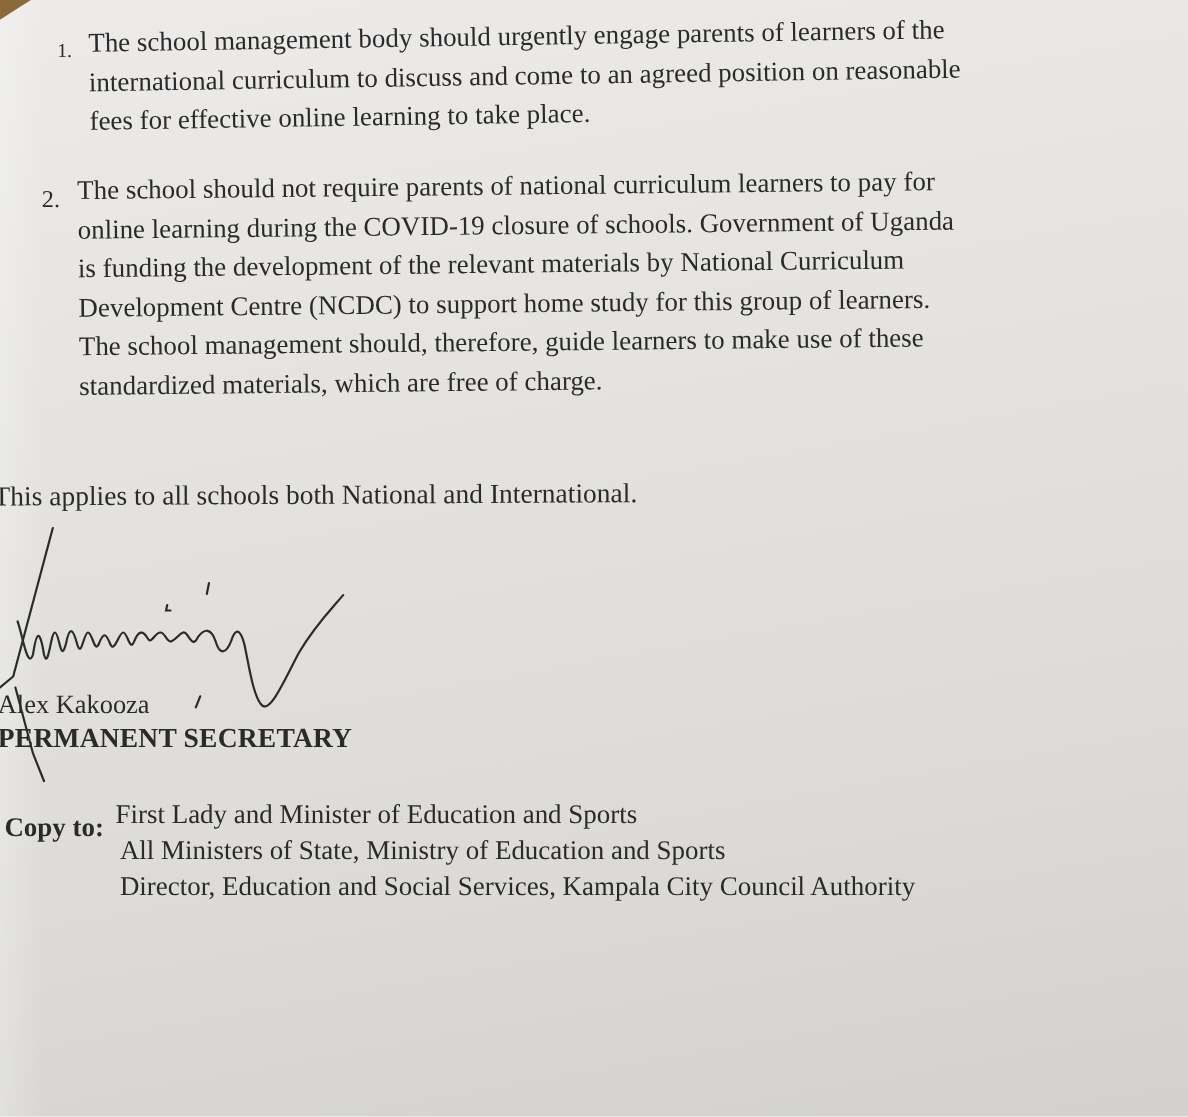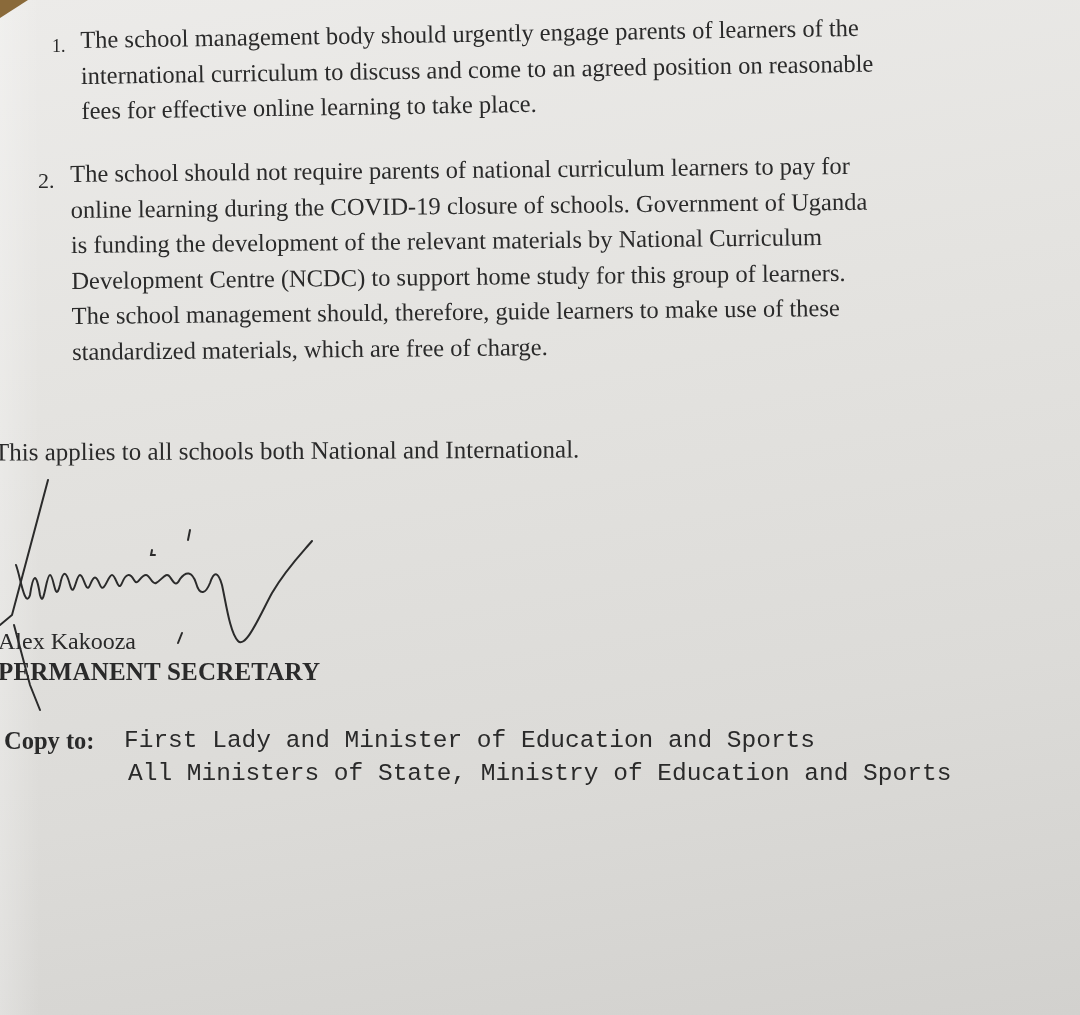--- a/index.html
+++ b/index.html
@@ -22,22 +22,22 @@
   .line { white-space:nowrap; }
   #item1 { left:80px; top:22px; transform:rotate(-0.9deg); transform-origin:left top; }
   #num1 { left:52px; top:36px; font-size:18px; }
   #item2 { left:70px; top:156px; transform:rotate(-0.6deg); transform-origin:left top; }
   #num2 { left:38px; top:168px; }
   .applies { position:absolute; left:-6px; top:437px; font-size:25px; transform:rotate(-0.3deg); white-space:nowrap; }
   .signature { position:absolute; left:0; top:475px; width:330px; height:240px; }
   .sig-name { position:absolute; left:-2px; top:628px; font-size:24px; white-space:nowrap; }
   .sig-title { position:absolute; left:-2px; top:658px; font-size:25px; font-weight:bold; letter-spacing:0.2px; white-space:nowrap; }
   .copy { position:absolute; left:4px; top:724px; font-size:24.5px; line-height:33px; }
-  .copy-label { position:absolute; left:0; top:0; font-weight:bold; white-space:nowrap; }
-  .copy-list { position:absolute; left:120px; top:0; white-space:nowrap;font-family:Liberation Mono, monospace; }
+  .copy-label { position:absolute; left:0; top:12px; font-weight:bold; white-space:nowrap; }
+  .copy-list { position:absolute; left:101px; top:0; white-space:nowrap; }
   .copy-list div:nth-child(n+2) { padding-left:4px; }
 </style>
 </head>
 <body>
 
 <div class="page-edge"></div>
 <div class="corner"></div>
 
 <div class="num" id="num1">1.</div>
 <div class="item" id="item1">
@@ -68,14 +68,15 @@
 </svg>
 
 <div class="sig-name">Alex Kakooza</div>
 <div class="sig-title">PERMANENT SECRETARY</div>
 
 <div class="copy">
   <div class="copy-label">Copy to:</div>
   <div class="copy-list">
     <div>First Lady and Minister of Education and Sports</div>
     <div>All Ministers of State, Ministry of Education and Sports</div>
+    <div>Director, Education and Social Services, Kampala City Council Authority</div>
   </div>
 </div>
 
 </body></html>

